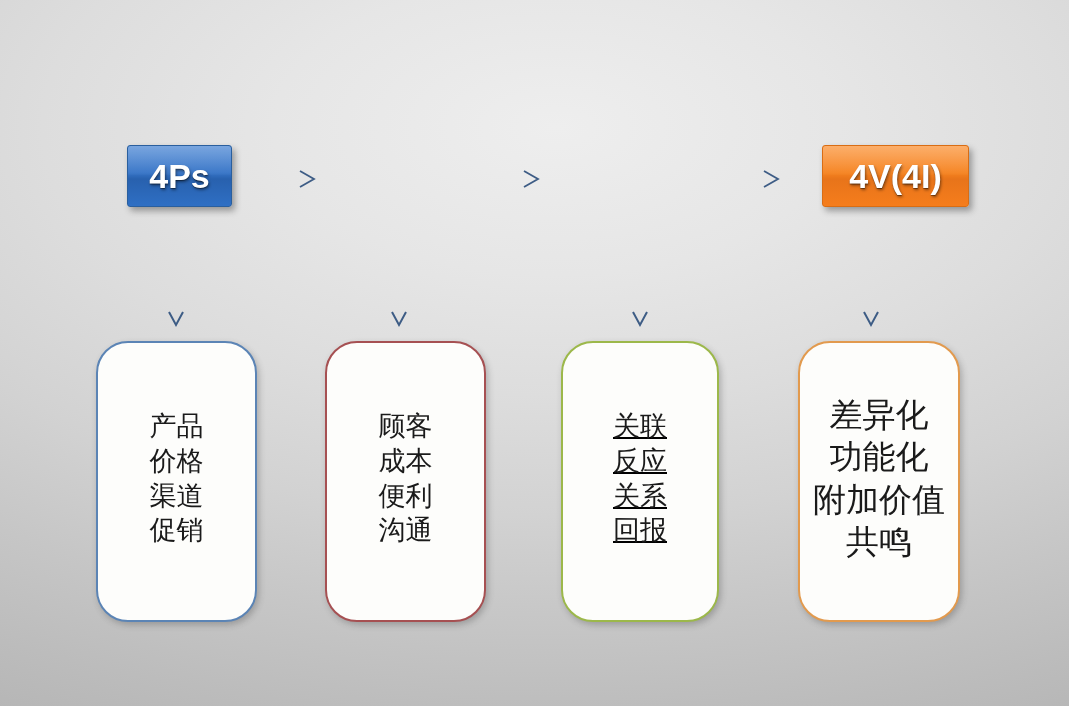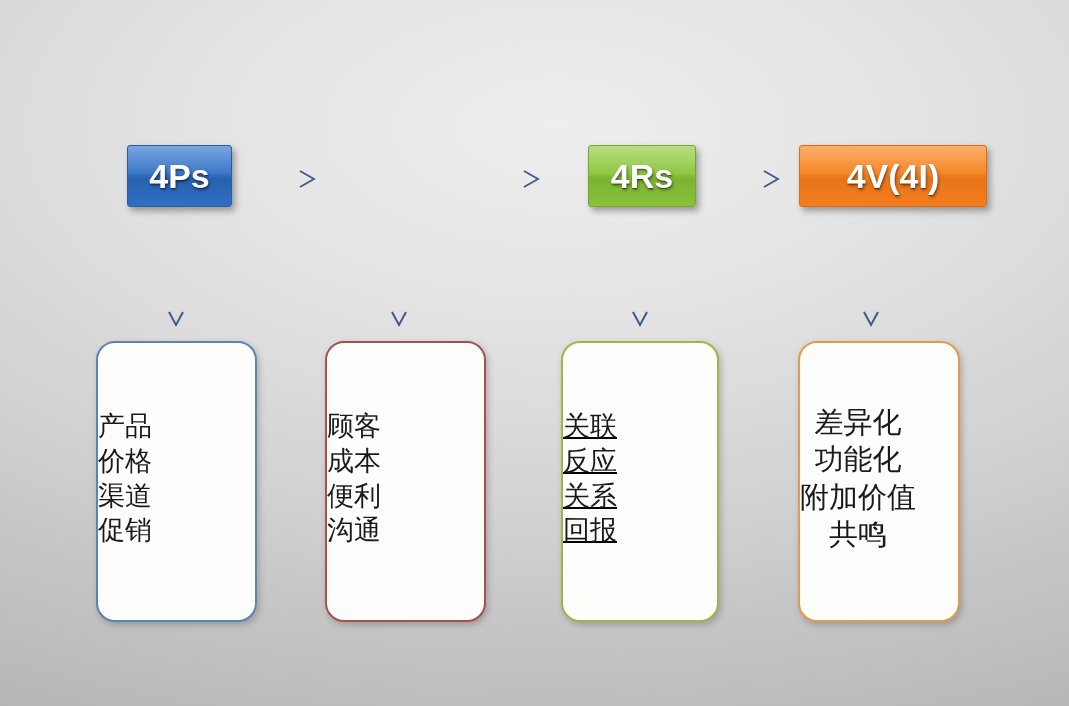--- a/index.html
+++ b/index.html
@@ -73,22 +73,22 @@
     background: linear-gradient(to bottom, #d93a3a 0%, #cc2229 45%, #b81d24 55%, #c8272e 100%);
     border: 1px solid #a81b21;
   }
   .chip-green {
     left: 588px;
     width: 108px;
     background: linear-gradient(to bottom, #9ed154 0%, #8cc63e 45%, #7cb32f 55%, #88c23a 100%);
     border: 1px solid #74a92c;
   }
   .chip-orange {
-    left: 799px;
-    width: 188px;
+    left: 822px;
+    width: 147px;
     background: linear-gradient(to bottom, #fb9236 0%, #f5821f 45%, #e8741a 55%, #f57d1c 100%);
     border: 1px solid #d96d14;
   }
 
   
   .h-arrow {
     position: absolute;
     top: 165px;
     width: 72px;
     height: 28px;
@@ -109,42 +109,43 @@
   .va1 { left: 165px; }
   .va2 { left: 388px; }
   .va3 { left: 629px; }
   .va4 { left: 860px; }
 
   
   .card {
     position: absolute;
     top: 341px;
     height: 281px;
-    border-radius: 19px;
+    border-radius: 32px;
     background: #fdfdfb;
     box-sizing: border-box;
     display: flex;
     align-items: center;
+    justify-content: center;
     box-shadow: 2px 3px 6px rgba(60,60,60,0.30);
   }
   .card-blue   { left: 96px;  width: 161px; border: 2px solid #5b84b5; }
   .card-red    { left: 325px; width: 161px; border: 2px solid #a65052; }
   .card-green  { left: 561px; width: 158px; border: 2px solid #9cb84a; text-decoration: underline; }
   .card-orange { left: 798px; width: 162px; border: 2px solid #e29a4e; }
 
   .card-text {
     text-align: center;
     font-family: "DejaVu Serif", "Liberation Serif", serif;
     font-size: 27px;
     line-height: 1.28;
     color: #1a1a1a;
     white-space: pre-line;
     margin-top: -6px;
   }
-  .card-orange .card-text { font-size: 29px; }
+  .card-orange .card-text { font-size: 33px; }
 
   .card-ghost {
     position: absolute;
     left: 0; right: 0;
     bottom: 68px;
     text-align: center;
     font-family: "DejaVu Serif", "Liberation Serif", serif;
     font-size: 9px;
     letter-spacing: 2px;
     color: rgba(120,120,120,0.22);
@@ -156,23 +157,20 @@
 </head>
 <body>
 
 <div id="slide">
 
   <div class="chip chip-blue">
     <span class="chip-label">4Ps</span>
   </div>
 
 
-  <div class="chip chip-green">
-    <span class="chip-label">4Rs</span>
-  </div>
 
   <div class="chip chip-orange">
     <span class="chip-label">4V(4I)</span>
   </div>
 
   <div class="h-arrow ha1">
     <svg width="72" height="28" viewBox="0 0 72 28">
       <defs>
         <linearGradient id="hfade1" x1="0" y1="0" x2="1" y2="0">
           <stop offset="0%" stop-color="#4a6a93" stop-opacity="0.05"></stop>

